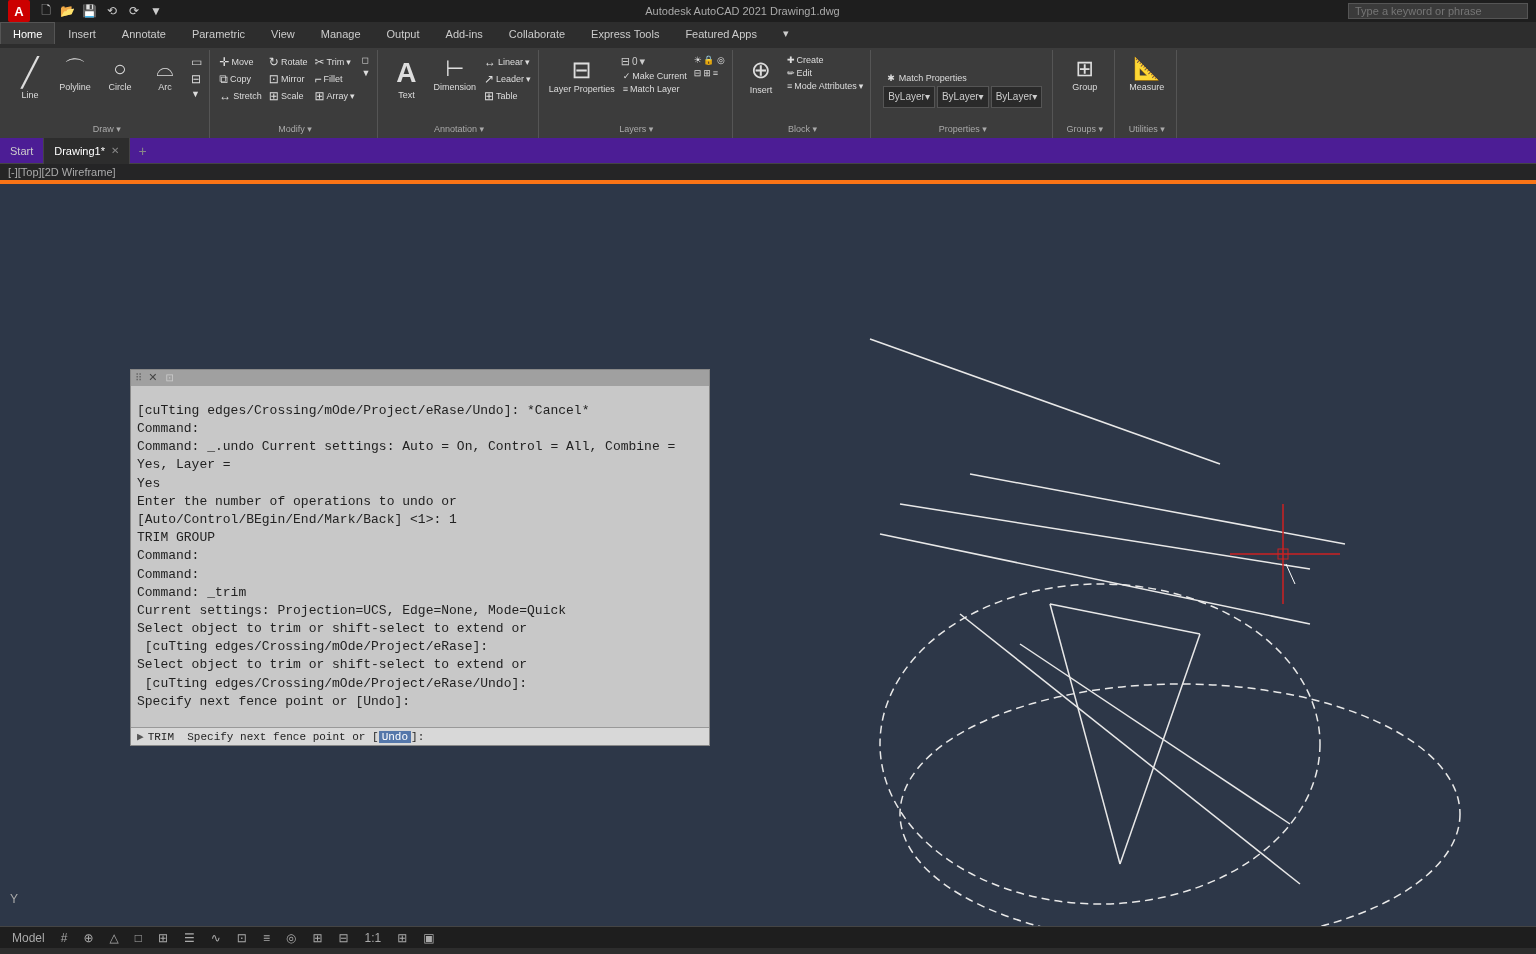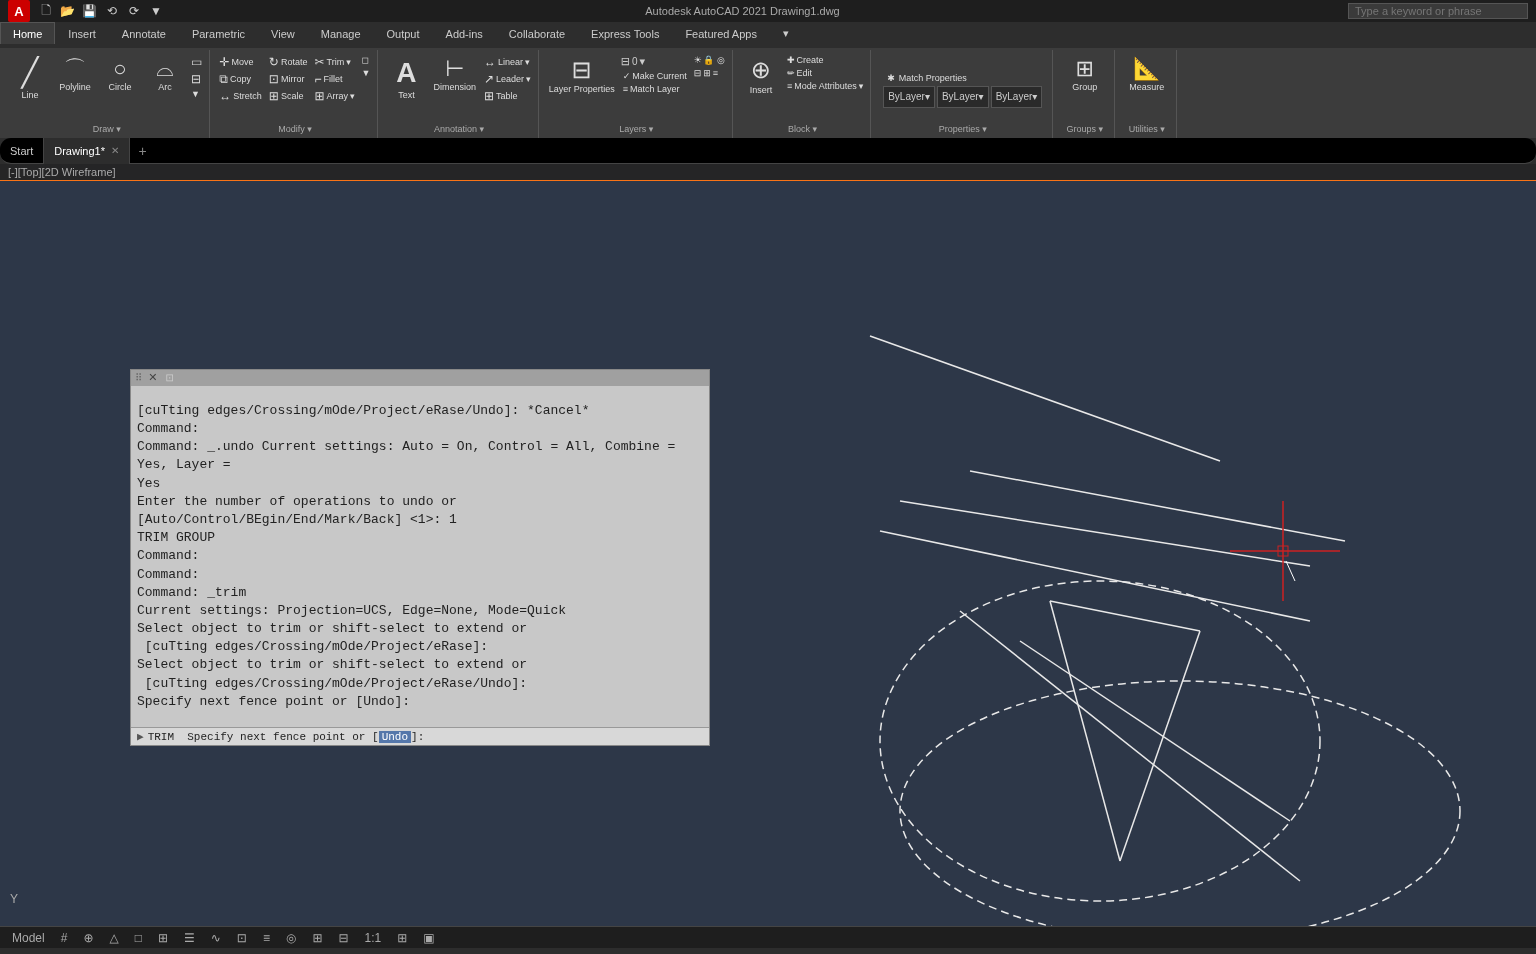--- a/index.html
+++ b/index.html
@@ -137,25 +137,24 @@
     
     #doc-area {
       display: flex;
       flex-direction: column;
       height: calc(954px - 22px - 26px - 92px - 26px);
     }
 
     
     #tab-bar {
       display: flex;
-      background: #000000;
+      background: #4c1d95;
       height: 26px;
       align-items: center;
       border-bottom: 1px solid #444;
-      border-radius: 11px;
     }
     .doc-tab {
       display: flex;
       align-items: center;
       padding: 4px 10px;
       font-size: 11px;
       color: #ccc;
       cursor: pointer;
       border-right: 1px solid #444;
       height: 26px;
@@ -163,21 +162,21 @@
     .doc-tab.active { background: #2d2d2d; color: #fff; }
     .doc-tab .close-btn { margin-left: 6px; font-size: 10px; color: #888; }
     .tab-new { padding: 4px 8px; cursor: pointer; color: #888; font-size: 14px; }
 
     
     #viewport-label {
       background: #252526;
       color: #aaa;
       font-size: 11px;
       padding: 2px 8px;
-      border-bottom: 1px solid #f97316;
+      border-bottom: 4px solid #f97316;
     }
 
     
     #canvas-area {
       flex: 1;
       background: #2d3748;
       position: relative;
       overflow: hidden;
     }
 

